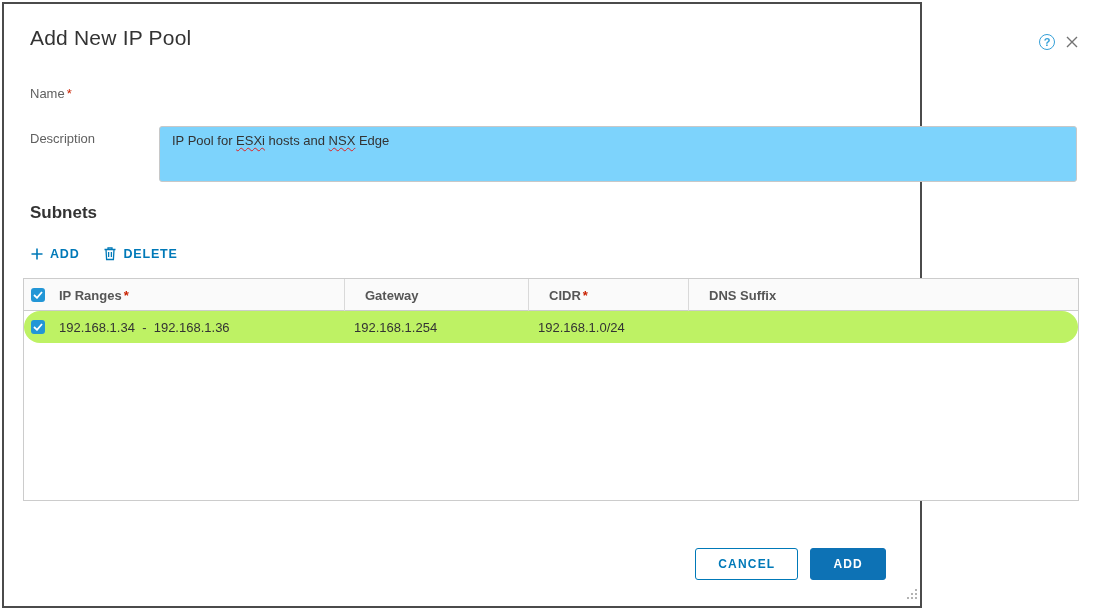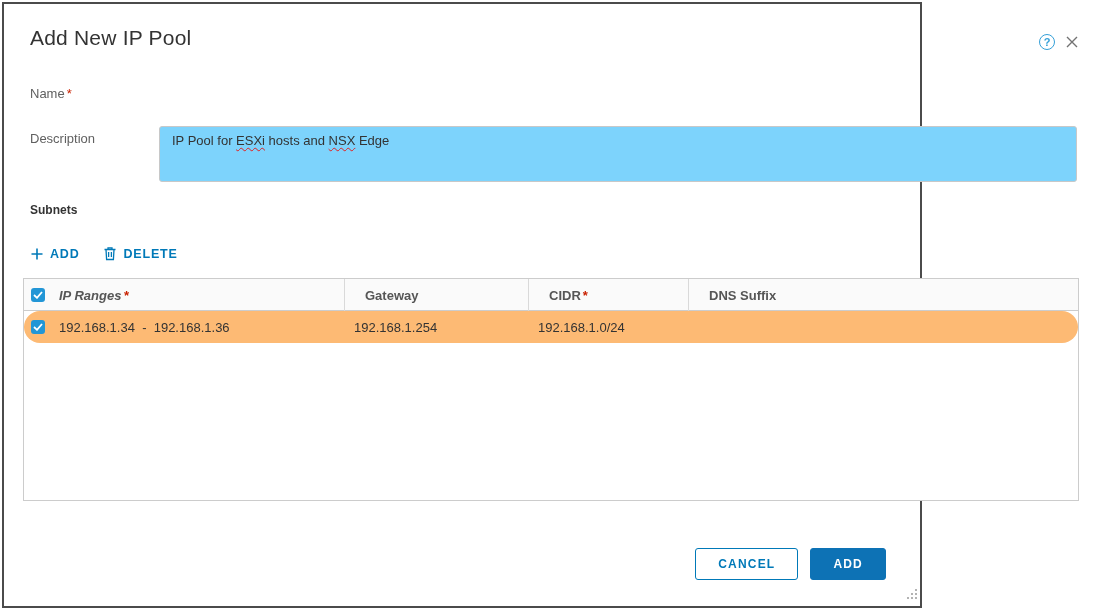--- a/index.html
+++ b/index.html
@@ -43,43 +43,43 @@
     border: 1px solid #c8c8c8; border-radius: 3px;
     font-size: 13px; color: #333; line-height: 16px;
     padding: 6px 12px; overflow: hidden; cursor: text; background: #7dd3fc;
   }
   .misspell {
     text-decoration: underline wavy #e02020;
     text-decoration-thickness: 1px; text-underline-offset: 2px;
   }
 
   
-  .subnets-heading { position: absolute; left: 26px; top: 199px; font-size: 12px; font-weight: 700; color: #333; }
+  .subnets-heading { position: absolute; left: 26px; top: 199px; font-size: 17px; font-weight: 700; color: #333; }
   .toolbar { position: absolute; left: 26px; top: 242px; display: flex; gap: 24px; align-items: center; }
   .toolbar-btn {
     display: flex; align-items: center; gap: 6px;
     background: none; border: none; cursor: pointer;
     color: #0079b8; font-family: "Liberation Sans", sans-serif;
     font-size: 12.5px; font-weight: 600; letter-spacing: 0.8px;
   }
   .toolbar-btn svg { display: block; }
 
   
   .subnets-table {
     position: absolute; left: 19px; top: 274px; width: 1056px; height: 223px;
     border: 1px solid #ccc; background: #fff;
   }
   .tr { display: grid; grid-template-columns: 27px 293px 184px 160px 188px 204px; align-items: center; height: 32px; }
   .thead { background: #fafafa; border-bottom: 1px solid #ccc; }
   .th { font-size: 13px; font-weight: 700; color: #565656; padding-left: 10px; }
-  .th.first { padding-left: 8px; font-style: italic; }
+  .th.first { padding-left: 8px; }
   .thead .sep { border-left: 1px solid #d9d9d9; height: 32px; display: flex; align-items: center; }
   .td { font-size: 13px; color: #333; padding-left: 10px; }
   .td.first { padding-left: 8px; white-space: pre; }
-  .row-selected { background: #fdba74; border-radius: 16px; }
+  .row-selected { background: #bef264; border-radius: 16px; }
   .cb-cell { display: flex; justify-content: center; align-items: center; }
   .checkbox {
     width: 14px; height: 14px; border-radius: 3px; background: #2296d6;
     display: flex; align-items: center; justify-content: center; cursor: pointer;
   }
 
   
   .footer { position: absolute; right: 34px; bottom: 26px; display: flex; gap: 12px; }
   .btn {
     height: 32px; border-radius: 3px; padding: 0 22px; cursor: pointer;

